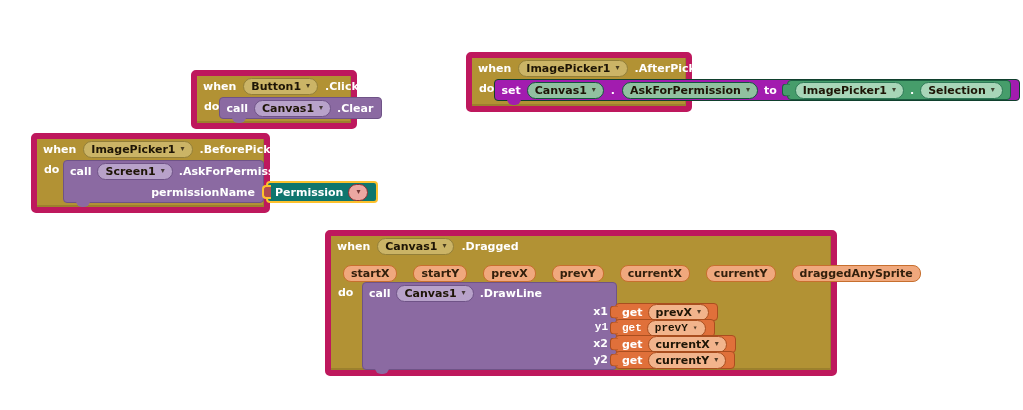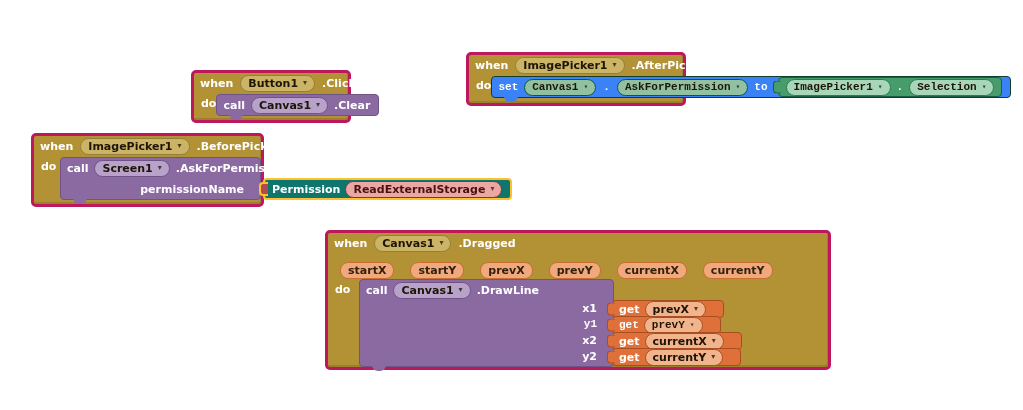--- a/index.html
+++ b/index.html
@@ -2,21 +2,21 @@
 <html><head>
 <meta charset="utf-8">
 <style>
   html,body { margin:0; padding:0; background:#fff; }
   .workspace {
     position:relative; width:1023px; height:410px; background:#ffffff;
     overflow:hidden; font-family:"DejaVu Sans","Liberation Sans",sans-serif;
     font-size:11px; font-weight:bold;
   }
   .block { position:absolute; border-radius:5px; }
-  .gold { background:#B29234; border:3px solid #be185d; box-shadow: inset -1px -2px 0 rgba(0,0,0,.12); }
+  .gold { background:#B29234; border:6px solid #be185d; box-shadow: inset -1px -2px 0 rgba(0,0,0,.12); }
   .row { display:flex; align-items:center; }
   .when-row { height:20px; padding-left:6px; gap:7px; }
   .params-row { height:18px; padding-left:12px; gap:16px;margin-top:8px; }
   .do-row { align-items:flex-start; }
   .kw { color:#ffffff; white-space:nowrap; }
   .do-label { width:24px; padding-left:7px; line-height:22px; color:#fff; }
   .dot { color:#fff; padding:0 1px; }
 
   .dd { display:inline-flex; align-items:center; gap:5px; border-radius:9px;
         padding:0 7px; height:15px; color:#1e1506; white-space:nowrap; }
@@ -24,32 +24,32 @@
   .gold-dd   { background:#CBB466; border:1px solid #937f39; }
   .purple-dd { background:#B8A2CA; border:1px solid #6f5387; }
   .dgreen-dd { background:#91C1A0; border:1px solid #14543d; }
   .lgreen-dd { background:#A8D6B8; border:1px solid #2e7a57; }
   .orange-dd { background:#F2B48C; border:1px solid #a94e1f; }
   .red-dd    { background:#EBA7A2; border:1px solid #8f2f33; color:#4a1012; }
 
   .stmt { position:relative; display:flex; align-items:center; border-radius:4px;
           height:20px; padding:0 8px 0 6px; gap:6px; width:max-content; }
   .purple { background:#8B6AA2; border:1px solid #6f5387; }
-  .dgreen { background:#3b82f6; border:1px solid #10402d;font-family:Liberation Mono, monospace; }
+  .dgreen { background:#a21caf; border:1px solid #10402d; }
 
   .stmt-box { position:relative; border-radius:4px; width:max-content; }
   .stmt-box .head { display:flex; align-items:center; height:20px; padding:0 8px 0 6px; gap:6px; }
   .arg-row { position:relative; }
-  .arg-label { position:absolute; right:16px; top:50%; transform:translateY(-50%); color:#fff; }
+  .arg-label { position:absolute; right:8px; top:50%; transform:translateY(-50%); color:#fff; }
   .arg-value { position:absolute; left:100%; top:0; margin-left:-1px; }
 
   .value { position:relative; display:inline-flex; align-items:center;
            border-radius:4px; gap:5px; white-space:nowrap; }
   .lgreen { background:#469D6B; border:1px solid #1c5e41; height:18px; padding:0 7px; }
-  .orange { background:#E0703A; border:1px solid #a94e1f; height:16px; padding:0 17px 0 6px; }
+  .orange { background:#E0703A; border:1px solid #a94e1f; height:16px; padding:0 8px 0 6px; }
   .redblk { background:#0f766e; border:2px solid #FDC12D; height:18px; padding:0 8px 0 7px; }
 
   .plug::before { content:""; position:absolute; left:-6px; top:50%;
     transform:translateY(-50%); width:7px; height:11px; border-radius:4px 0 0 4px; }
   .orange.plug::before { background:#E0703A; border:1px solid #a94e1f; border-right:none; }
   .lgreen.plug::before { background:#469D6B; border:1px solid #1c5e41; border-right:none; }
   .redblk.plug::before { background:#B04A4F; border:2px solid #FDC12D; border-right:none; height:10px; }
 
   .bump::after { content:""; position:absolute; left:12px; bottom:-5px;
     width:14px; height:6px; border-radius:0 0 7px 7px; background:inherit; }
@@ -141,21 +141,20 @@
             <span>Screen1</span>
             <span class="caret">▾</span>
           </span>
           <span class="kw">.AskForPermission</span>
         </div>
         <div class="arg-row" style="height:21px;">
           <span class="arg-label">permissionName</span>
           <span class="arg-value value redblk plug" style="margin-left:3px;">
             <span class="kw">Permission</span>
             <span class="dd red-dd">
-              <span>ReadExternalStorage</span>
               <span class="caret">▾</span>
             </span>
           </span>
         </div>
       </div>
     </div>
   </div>
 
   <div class="block gold" style="left:325px; top:230px; width:500px; height:134px;">
     <div class="row when-row">
@@ -166,20 +165,21 @@
       </span>
       <span class="kw">.Dragged</span>
     </div>
     <div class="row params-row">
       <span class="pill">startX</span>
       <span class="pill">startY</span>
       <span class="pill">prevX</span>
       <span class="pill">prevY</span>
       <span class="pill">currentX</span>
       <span class="pill">currentY</span>
+      <span class="pill">draggedAnySprite</span>
     </div>
     <div class="row do-row">
       <span class="do-label">do</span>
       <div class="stmt-box purple bump" style="width:253px; height:86px; margin-top:0;">
         <div class="head">
           <span class="kw">call</span>
           <span class="dd purple-dd">
             <span>Canvas1</span>
             <span class="caret">▾</span>
           </span>

